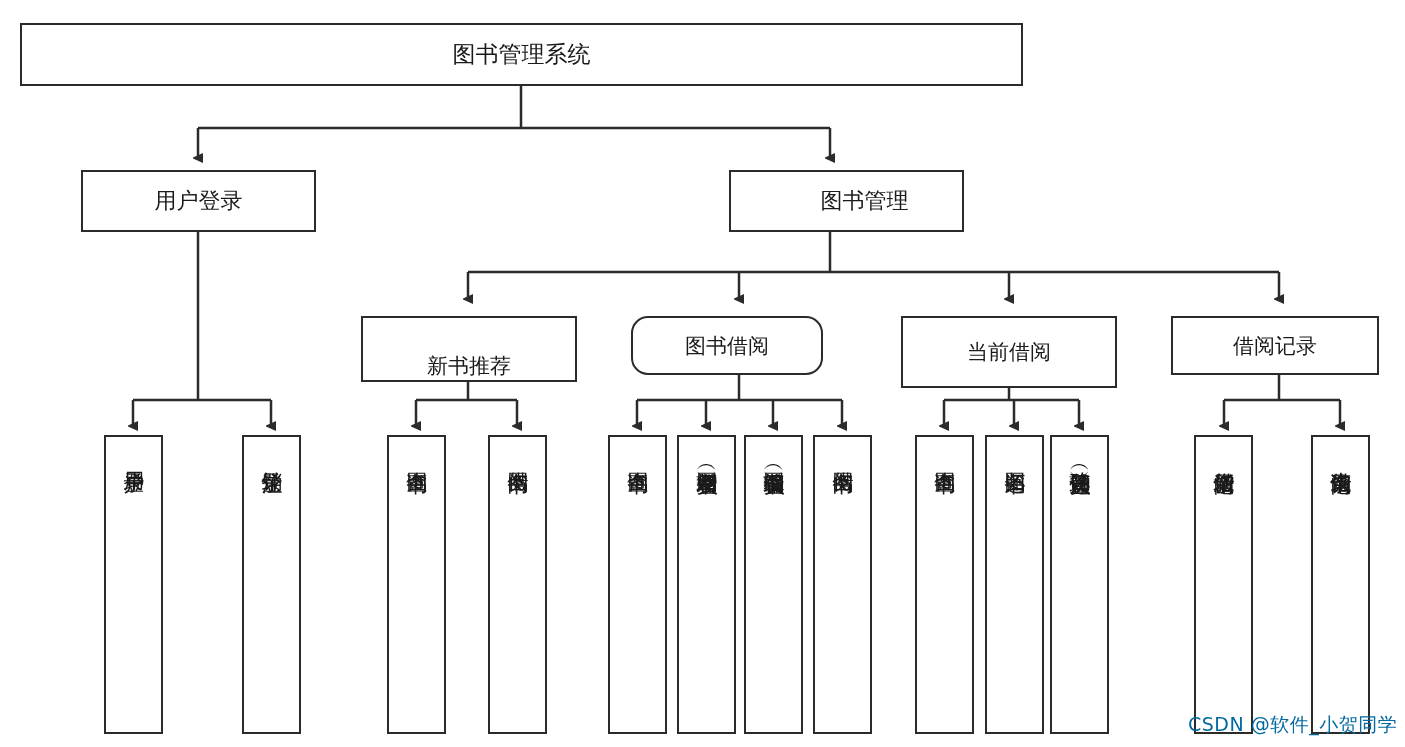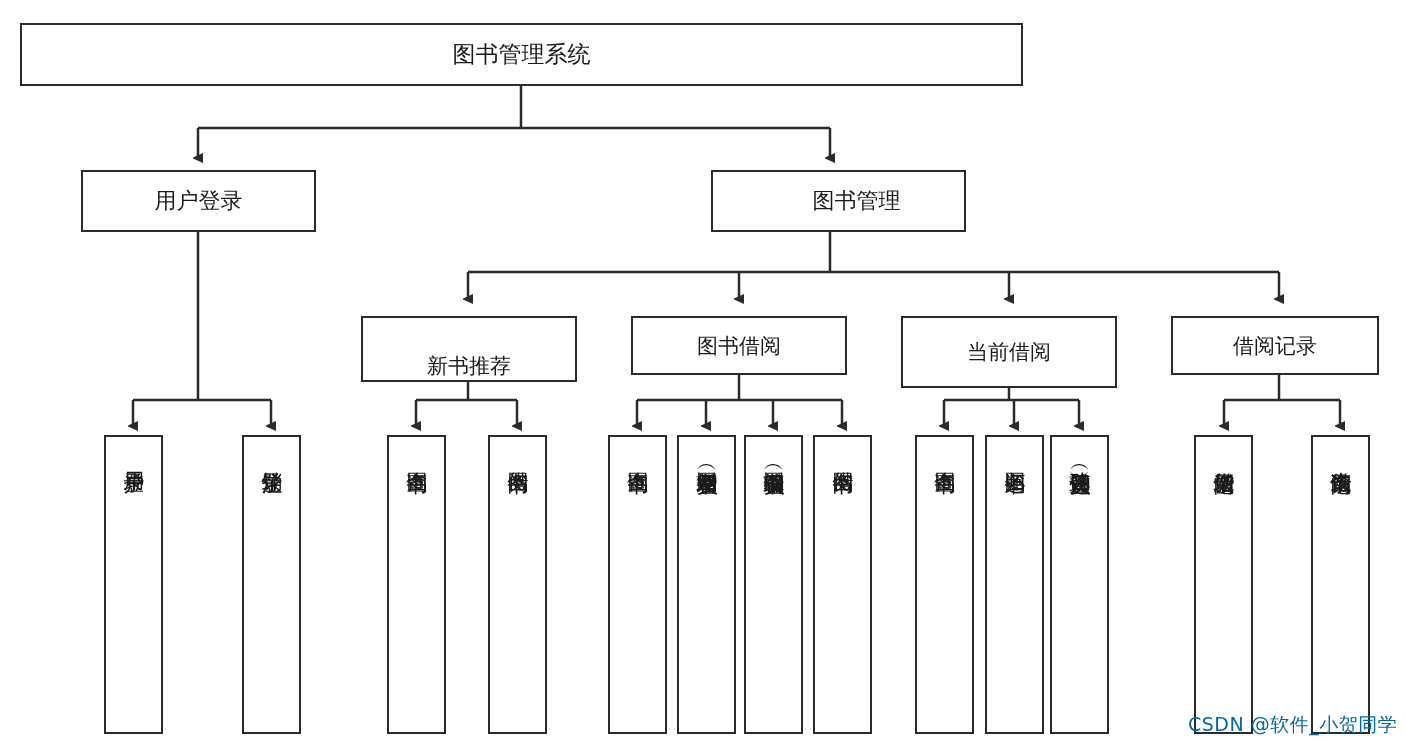--- a/index.html
+++ b/index.html
@@ -122,28 +122,28 @@
     </g>
   </svg>
 
   <div class="node node-root" style="left:20px; top:11px; width:1003px; height:63px;margin-top:12px;">
     <span>图书管理系统</span>
   </div>
 
   <div class="node node-l2" style="left:81px; top:170px; width:235px; height:62px;">
     <span>用户登录</span>
   </div>
-  <div class="node node-l2" style="left:711px; top:170px; width:255px; height:62px;padding-left:36px;">
+  <div class="node node-l2" style="left:729px; top:170px; width:235px; height:62px;padding-left:36px;">
     <span>图书管理</span>
   </div>
 
   <div class="node node-l3" style="left:361px; top:316px; width:216px; height:66px;align-items:flex-end;">
     <span>新书推荐</span>
   </div>
-  <div class="node node-l3" style="left:631px; top:316px; width:216px; height:59px;">
+  <div class="node node-l3" style="left:631px; top:316px; width:192px; height:59px;border-radius:17px;">
     <span>图书借阅</span>
   </div>
   <div class="node node-l3" style="left:901px; top:316px; width:216px; height:72px;">
     <span>当前借阅</span>
   </div>
   <div class="node node-l3" style="left:1171px; top:316px; width:208px; height:59px;">
     <span>借阅记录</span>
   </div>
 
   <div class="node node-leaf" style="left:104px; top:435px; width:59px; height:299px;">

